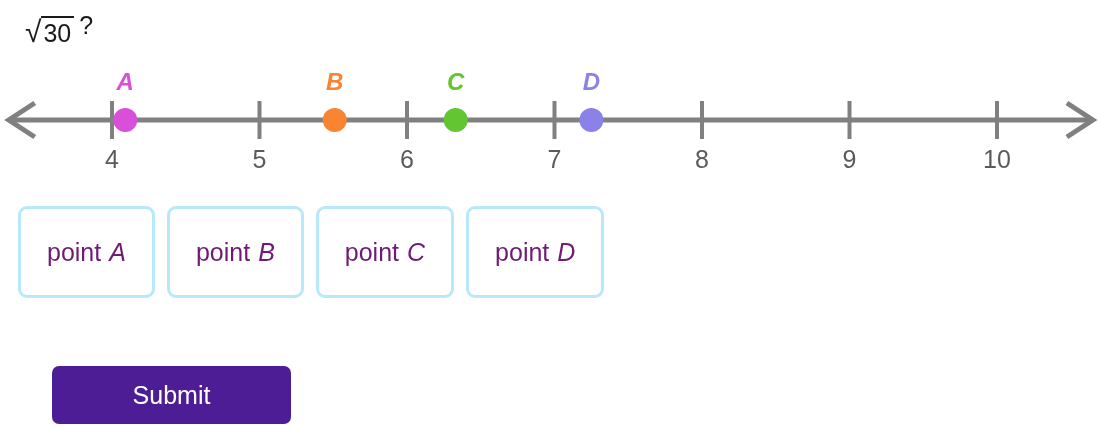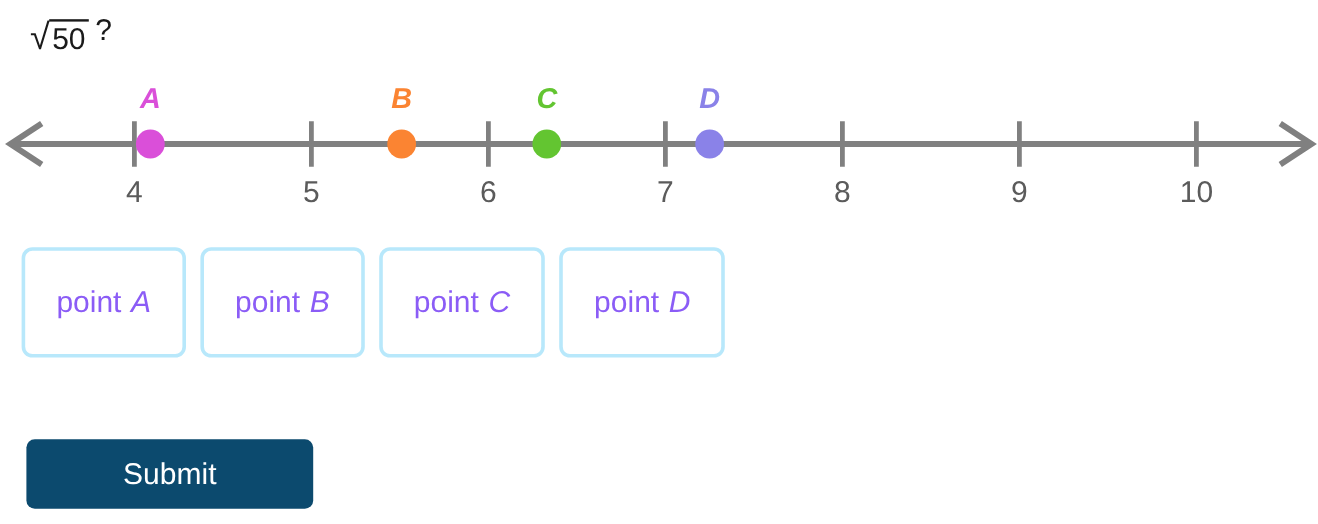--- a/index.html
+++ b/index.html
@@ -93,21 +93,21 @@
   .choice {
     box-sizing: border-box;
     height: 92px;
     border: 3px solid #b8e8fb;
     border-radius: 9px;
     background: #ffffff;
     display: flex;
     align-items: center;
     justify-content: center;
     font-size: 25px;
-    color: #8b5cf6;
+    color: #701a75;
     padding: 0 26px;
     cursor: pointer;
     white-space: nowrap;
   }
   .choice .lbl-letter {
     font-style: italic;
     margin-left: 8px;
   }
 
   
@@ -128,21 +128,21 @@
     line-height: 58px;
     padding: 0;
   }
 </style>
 </head>
 <body>
 
 <div id="question">
   <span class="radical">
     <span class="sign">√</span>
-    <span class="radicand">50</span>
+    <span class="radicand">30</span>
   </span>
   <span class="qmark">?</span>
 </div>
 
 <div id="numberline-wrap">
   <svg id="numberline-svg" width="1098" height="105" viewBox="0 0 1098 105">
     <g id="nl-root">
         <line x1="8.749999999999972" y1="50" x2="1092.875" y2="50" class="axis-line"></line>
         <polyline points="34.74999999999997,33 8.749999999999972,50 34.74999999999997,67" class="arrow-head"></polyline>
         <polyline points="1066.875,33 1092.875,50 1066.875,67" class="arrow-head"></polyline>
@@ -184,13 +184,13 @@
     <div class="choice">
       <span>point</span>
       <span class="lbl-letter">C</span>
     </div>
     <div class="choice">
       <span>point</span>
       <span class="lbl-letter">D</span>
     </div>
   </div>
 
-<button id="submit-btn" style="background: #0c4a6e; color: rgb(255, 255, 255);">Submit</button>
+<button id="submit-btn" style="background: #4c1d95; color: rgb(255, 255, 255); margin-left: 30px;">Submit</button>
 
 </body></html>

